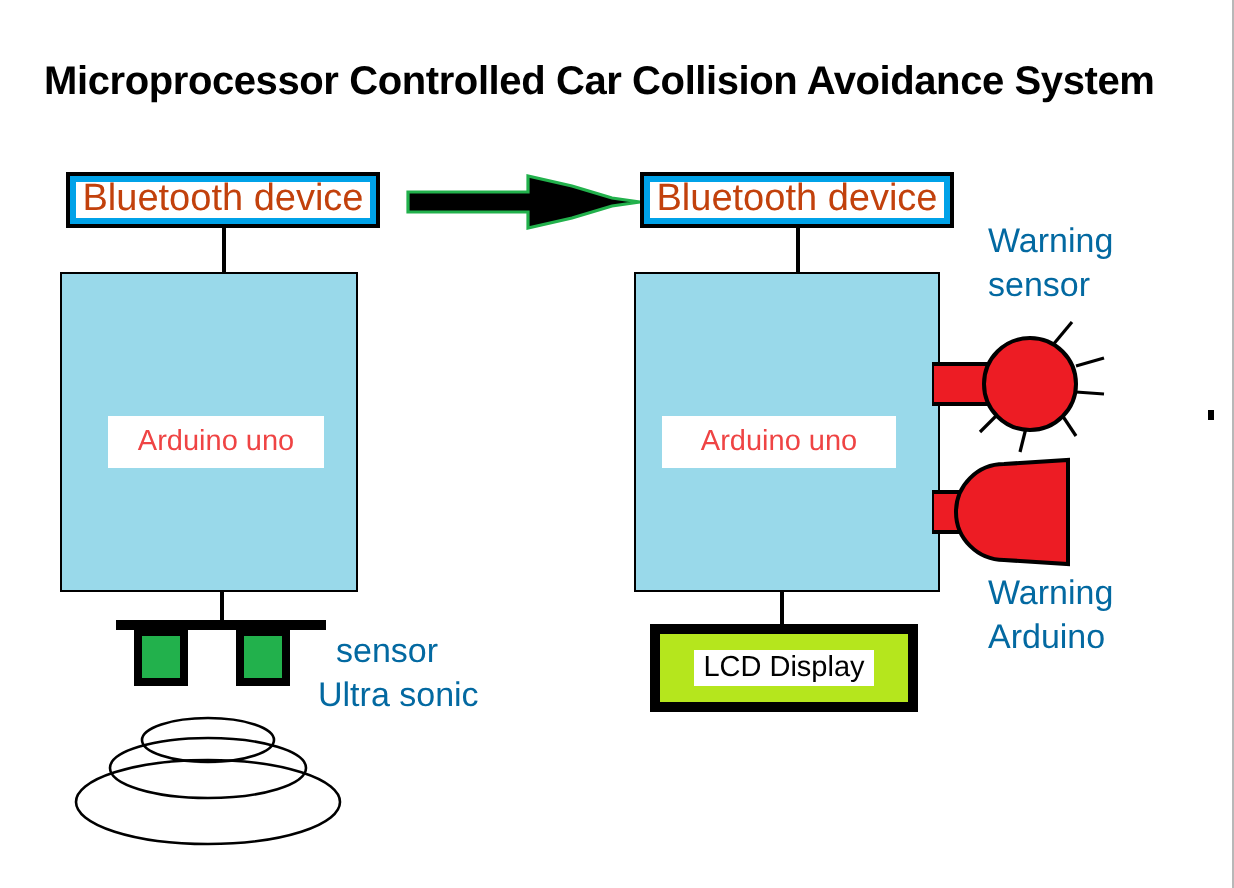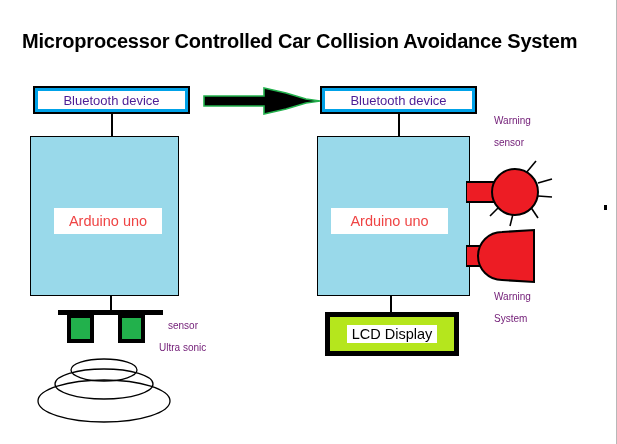--- a/index.html
+++ b/index.html
@@ -41,22 +41,22 @@
   .bt-inner {
     width: 100%;
     height: 100%;
     background: #ffffff;
     display: flex;
     align-items: center;
     justify-content: center;
     box-sizing: border-box;
   }
   .bt-label {
-    font-size: 13px;
-    color: #4c1d95;
+    font-size: 19px;
+    color: #c2410c;
     white-space: nowrap;
     text-align: center;
   }
 
   
   .ard-box {
     position: absolute;
     box-sizing: border-box;
     border: 1.5px solid #000000;
     background: #99d9ea;
@@ -88,22 +88,22 @@
 
   
   .sensor-sq {
     position: absolute;
     box-sizing: border-box;
     border: 4px solid #000000;
     background: #22b14c;
   }
   .plain-label {
     position: absolute;
-    font-size: 10px;
-    color: #701a75;
+    font-size: 17px;
+    color: #0369a1;
     line-height: 22px;
   }
 
   .waves { position: absolute; }
 
   
   .lcd-box {
     position: absolute;
     box-sizing: border-box;
     border: 5px solid #000000;
@@ -202,21 +202,21 @@
     <div>sensor</div>
   </div>
 
   <svg class="red-svg" style="left:466px; top:228px;" width="85" height="62">
     <rect x="0" y="18" width="40" height="20" fill="#ed1c24" stroke="#000000" stroke-width="2"></rect>
     <path d="M 36 52 A 22 22 0 0 1 36 4 L 68 2 L 68 54 Z" fill="#ed1c24" stroke="#000000" stroke-width="2" stroke-linejoin="miter"></path>
   </svg>
 
   <div class="plain-label" style="left:494px; top:286px;">
     <div>Warning</div>
-    <div>System</div>
+    <div>Arduino</div>
   </div>
 
   <div class="vline" style="left:390px; top:296px; height:17px;"></div>
 
   <div class="lcd-box" style="left:325px; top:312px; width:134px; height:44px;">
     <span class="lcd-label">LCD Display</span>
   </div>
 
   <div class="dot" style="left:604px; top:205px;"></div>
 

